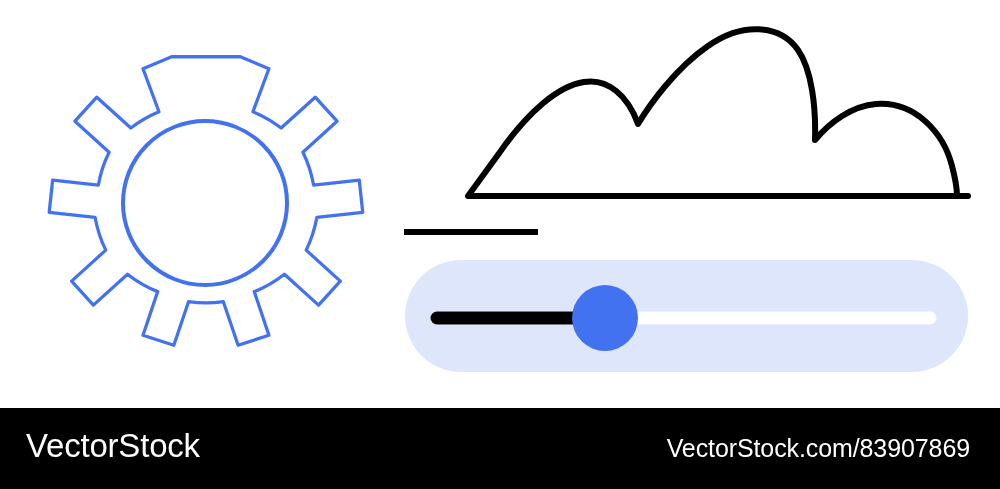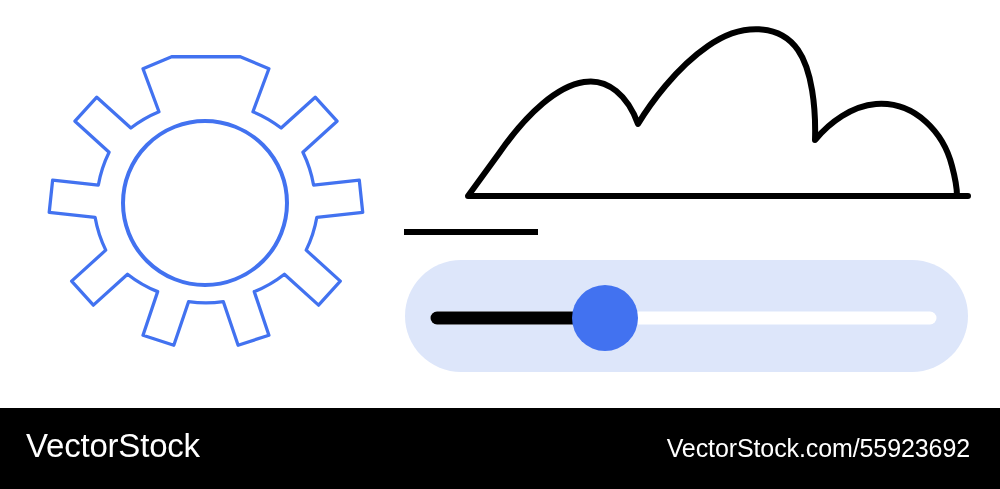--- a/index.html
+++ b/index.html
@@ -133,15 +133,15 @@
         <rect x="405" y="260" width="563" height="112" rx="56" ry="56" fill="#dde6fa"></rect>
         <line x1="437" y1="318" x2="930" y2="318" stroke="#ffffff" stroke-width="13" stroke-linecap="round"></line>
         <line x1="437" y1="318" x2="608" y2="318" stroke="#000000" stroke-width="13" stroke-linecap="round"></line>
         <circle cx="605" cy="318" r="33" fill="#4272f0"></circle>
       </g>
     </svg>
   </div>
 
   <div id="footer"></div>
   <div id="footer-brand">VectorStock</div>
-  <div id="footer-url">VectorStock.com/55923692</div>
+  <div id="footer-url">VectorStock.com/83907869</div>
 
 </div>
 
 </body></html>

